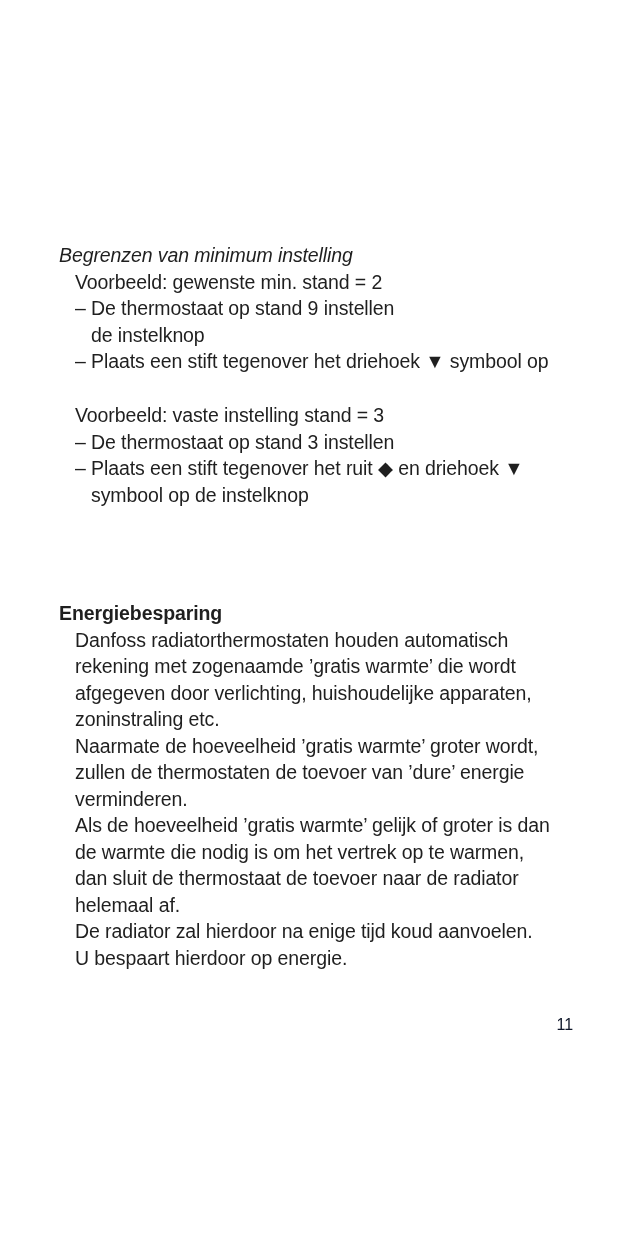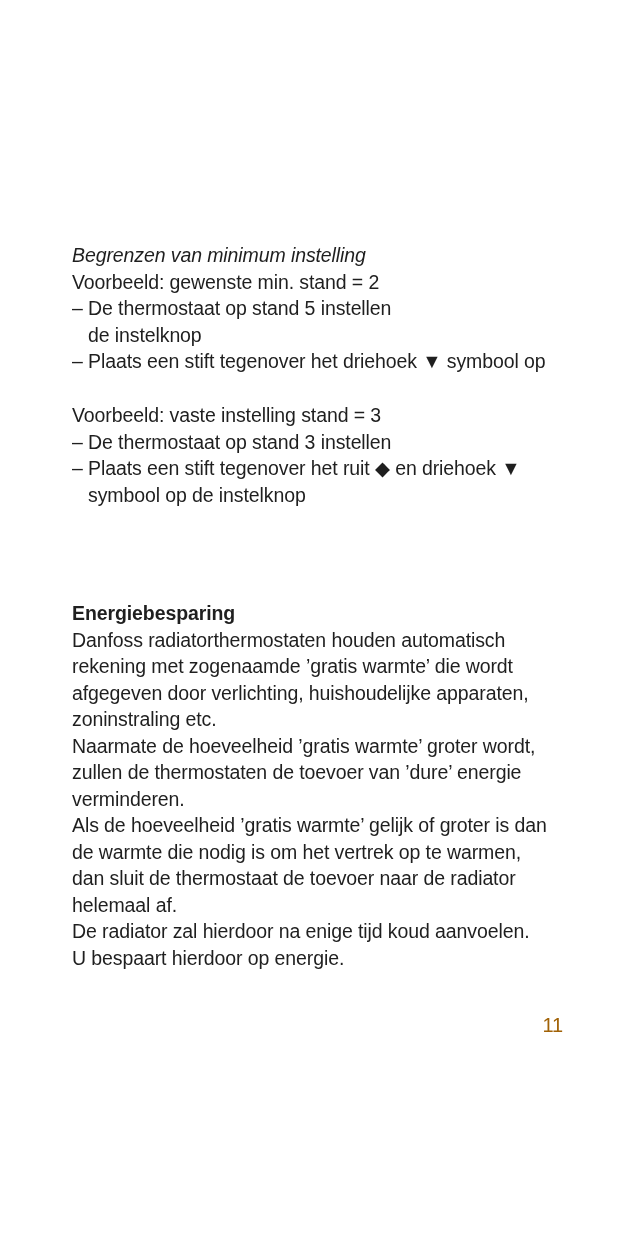--- a/index.html
+++ b/index.html
@@ -14,59 +14,60 @@
     background: #ffffff;
     overflow: hidden;
     font-family: "Liberation Sans", "DejaVu Sans", sans-serif;
     color: #1f1f1f;
     font-size: 19.5px;
     line-height: 26.5px;
     letter-spacing: -0.1px;
   }
   .block {
     position: absolute;
-    left: 72px;
+    left: 59px;
     width: 520px;
   }
   .block-limit  { top: 242px; }
   .block-lock   { top: 402px; }
   .block-energy { top: 588px; }
   .line {
     white-space: nowrap;
+    margin-left: 16px;
   }
   .line.cont {
     padding-left: 16px;
   }
   .heading-italic {
     font-style: italic;
     white-space: nowrap;
   }
   .heading-bold {
     font-weight: 700;
     white-space: nowrap;
     margin-top: 12px;
   }
   .page-number {
     position: absolute;
     top: 1012px;
-    right: 57px;
-    font-size: 20px;
+    right: 47px;
+    font-size: 16px;
     line-height: 26.5px;
-    color: #a16207;
+    color: #0f172a;
   }
 </style>
 </head>
 <body>
 
 <div class="page">
 
   <div class="block block-limit">
     <div class="heading-italic">Begrenzen van minimum instelling</div>
     <div class="line">Voorbeeld: gewenste min. stand = 2</div>
-    <div class="line">– De thermostaat op stand 5 instellen</div>
+    <div class="line">– De thermostaat op stand 9 instellen</div>
     <div class="line cont">de instelknop</div>
     <div class="line">– Plaats een stift tegenover het driehoek ▼ symbool op</div>
   </div>
 
   <div class="block block-lock">
     <div class="line">Voorbeeld: vaste instelling stand = 3</div>
     <div class="line">– De thermostaat op stand 3 instellen</div>
     <div class="line">– Plaats een stift tegenover het ruit ◆ en driehoek ▼</div>
     <div class="line cont">symbool op de instelknop</div>
   </div>

